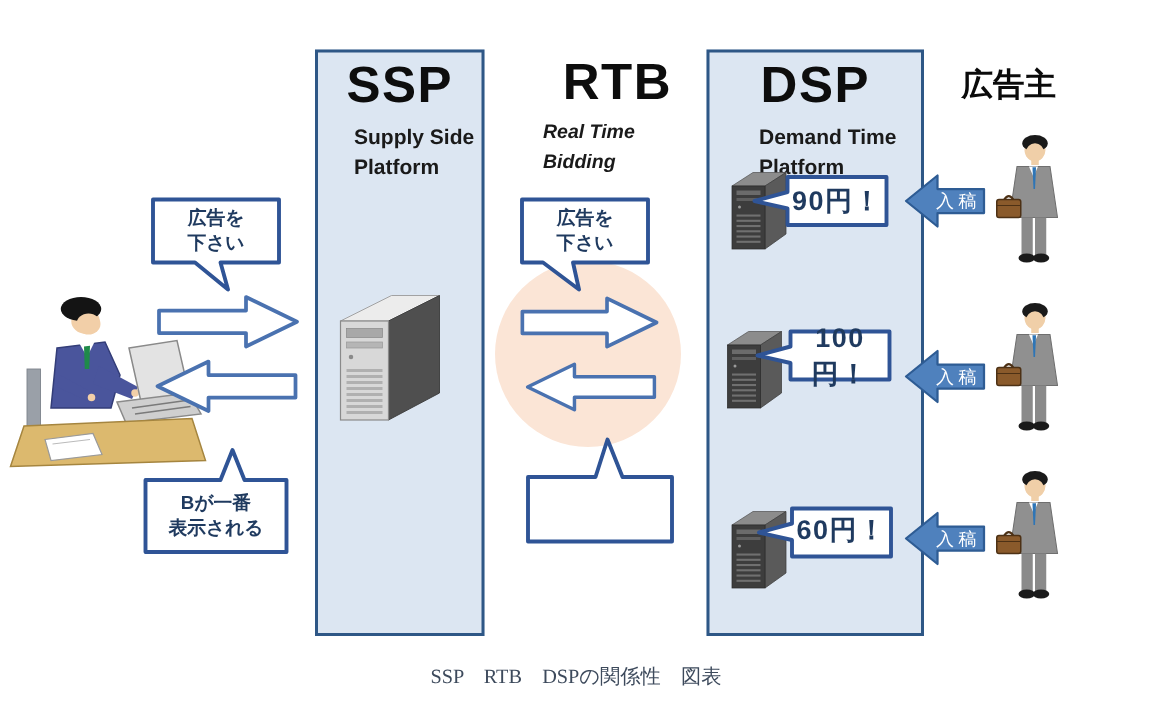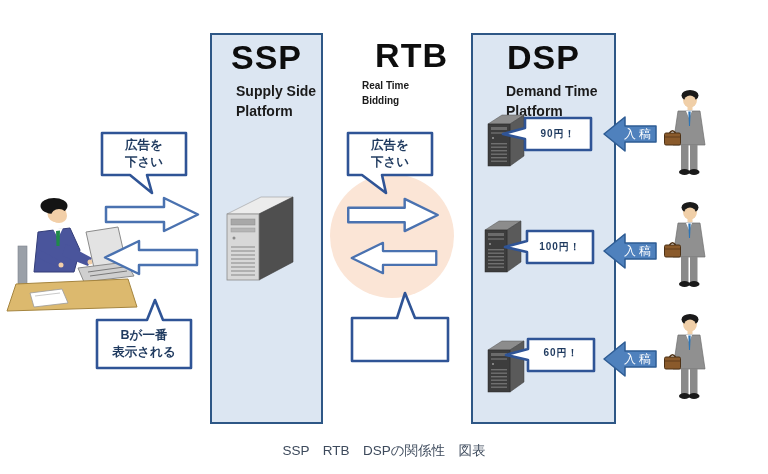--- a/index.html
+++ b/index.html
@@ -9,47 +9,47 @@
   
   .panel{position:absolute;background:#dce6f2;border:2.5px solid #2e5786;box-sizing:border-box;z-index:2;padding-left:36px;}
   .panel-title{position:absolute;left:0;right:0;text-align:center;font-size:34px;font-weight:800;
                color:#0d0d0d;letter-spacing:1px;line-height:1;}
   .panel-sub{position:absolute;font-size:14px;font-weight:700;color:#1a1a1a;line-height:1.45;
              white-space:pre-line;}
 
   
   .rtb-title{position:absolute;text-align:right;font-size:34px;font-weight:800;color:#0d0d0d;
              letter-spacing:1px;line-height:1;z-index:2;}
-  .rtb-sub{position:absolute;font-size:10px;font-weight:700;color:#1a1a1a;line-height:1.5;
-           white-space:pre-line;z-index:2;}
+  .rtb-sub{position:absolute;font-size:13px;font-weight:700;color:#1a1a1a;line-height:1.5;
+           white-space:pre-line;z-index:2;font-style:italic;}
 
   .advertiser-heading{position:absolute;font-size:21px;font-weight:600;color:#0a0a0a;z-index:2;}
 
   
   .circle{position:absolute;border-radius:50%;background:#fbe5d6;z-index:1;}
 
   
   .bubble{position:absolute;z-index:5;}
   .bubble svg{display:block;}
   .bubble-shape{fill:#ffffff;stroke:#2f5496;stroke-width:2.6;stroke-linejoin:round;}
   .bubble-text{position:absolute;display:flex;align-items:center;justify-content:center;
                font-size:12.5px;font-weight:700;color:#1f3a5f;text-align:center;
                white-space:pre-line;line-height:1.35;}
-  .price-text{font-size:10px;letter-spacing:1px;}
+  .price-text{font-size:18px;letter-spacing:1px;}
 
   
   .arrow{position:absolute;z-index:4;}
   .outline-arrow{fill:#ffffff;stroke:#4a72b0;stroke-width:2.5;stroke-linejoin:round;}
   .submit-arrow-shape{fill:#4f81bd;stroke:#2e5c94;stroke-width:1.5;stroke-linejoin:round;}
   .submit-text{position:absolute;display:flex;align-items:center;justify-content:center;
                color:#ffffff;font-size:12px;letter-spacing:3px;font-weight:400;}
 
   .icon{position:absolute;z-index:3;}
 
-  .caption{position:absolute;left:0;right:0;text-align:center;font-size:13.5px;color:#3d4a5c;z-index:2;}
+  .caption{position:absolute;left:0;right:0;text-align:center;font-size:13.5px;color:#3d4a5c;z-index:2;font-family:Liberation Serif, serif;}
 </style>
 </head>
 <body>
 
 <div class="stage">
 
   <div class="circle" style="left:330px;top:174px;width:124px;height:124px"></div>
 
   <div class="panel" style="left:210px;top:33px;width:113px;height:391px">
     <div class="panel-title" style="top:5px">SSP</div>
@@ -60,20 +60,21 @@
   <div class="rtb-title" style="left:348px;top:38px;width:100px">RTB</div>
   <div class="rtb-sub" style="left:362px;top:78px">Real Time
 Bidding</div>
 
   <div class="panel" style="left:471px;top:33px;width:145px;height:391px">
     <div class="panel-title" style="top:5px">DSP</div>
     <div class="panel-sub" style="left:33px;top:46px">Demand Time
 Platform</div>
   </div>
 
+  <div class="advertiser-heading" style="left:641px;top:42px">広告主</div>
 
   <div class="icon" style="left:4px;top:194px">
     <svg width="135" height="130" viewBox="0 0 135 130">
       <rect x="14" y="52" width="9" height="38" fill="#9aa0a8" stroke="#7d838c" stroke-width="0.6"></rect>
       <polygon points="34,38 66,34 76,56 70,78 30,78" fill="#4a559c" stroke="#333d78" stroke-width="1"></polygon>
       <ellipse cx="53" cy="20" rx="9.5" ry="8.5" fill="#f2cfa8"></ellipse>
       <ellipse cx="50" cy="12" rx="13.5" ry="8" fill="#141414"></ellipse>
       <ellipse cx="55" cy="22" rx="8" ry="7" fill="#f2cfa8"></ellipse>
       <polygon points="49,35 59,34 54,44" fill="#ffffff"></polygon>
       <polygon points="52,37 56,36.5 55.5,52 52.5,52" fill="#1f8a4a"></polygon>
@@ -212,21 +213,21 @@
       <rect x="7" y="50.5" width="16" height="1.4" fill="#707070"></rect>
     </svg>
   </div>
 
   <div class="bubble" style="left:501px;top:116px">
     <svg width="92" height="38" viewBox="0 0 92 38">
       <polygon class="bubble-shape" points="24,2 90,2 90,34 24,34 24,23 2,18 24,12"></polygon>
     </svg>
     <div class="bubble-text price-text" style="left:24px;top:2px;width:66px;height:32px">90円！</div>
   </div>
-  <div class="bubble" style="left:503px;top:229px">
+  <div class="bubble" style="left:503px;top:219px">
     <svg width="92" height="38" viewBox="0 0 92 38">
       <polygon class="bubble-shape" points="24,2 90,2 90,34 24,34 24,23 2,18 24,12"></polygon>
     </svg>
     <div class="bubble-text price-text" style="left:24px;top:2px;width:66px;height:32px">100円！</div>
   </div>
   <div class="bubble" style="left:504px;top:337px">
     <svg width="92" height="38" viewBox="0 0 92 38">
       <polygon class="bubble-shape" points="24,2 90,2 90,34 24,34 24,23 2,18 24,12"></polygon>
     </svg>
     <div class="bubble-text price-text" style="left:24px;top:2px;width:66px;height:28px">60円！</div>

